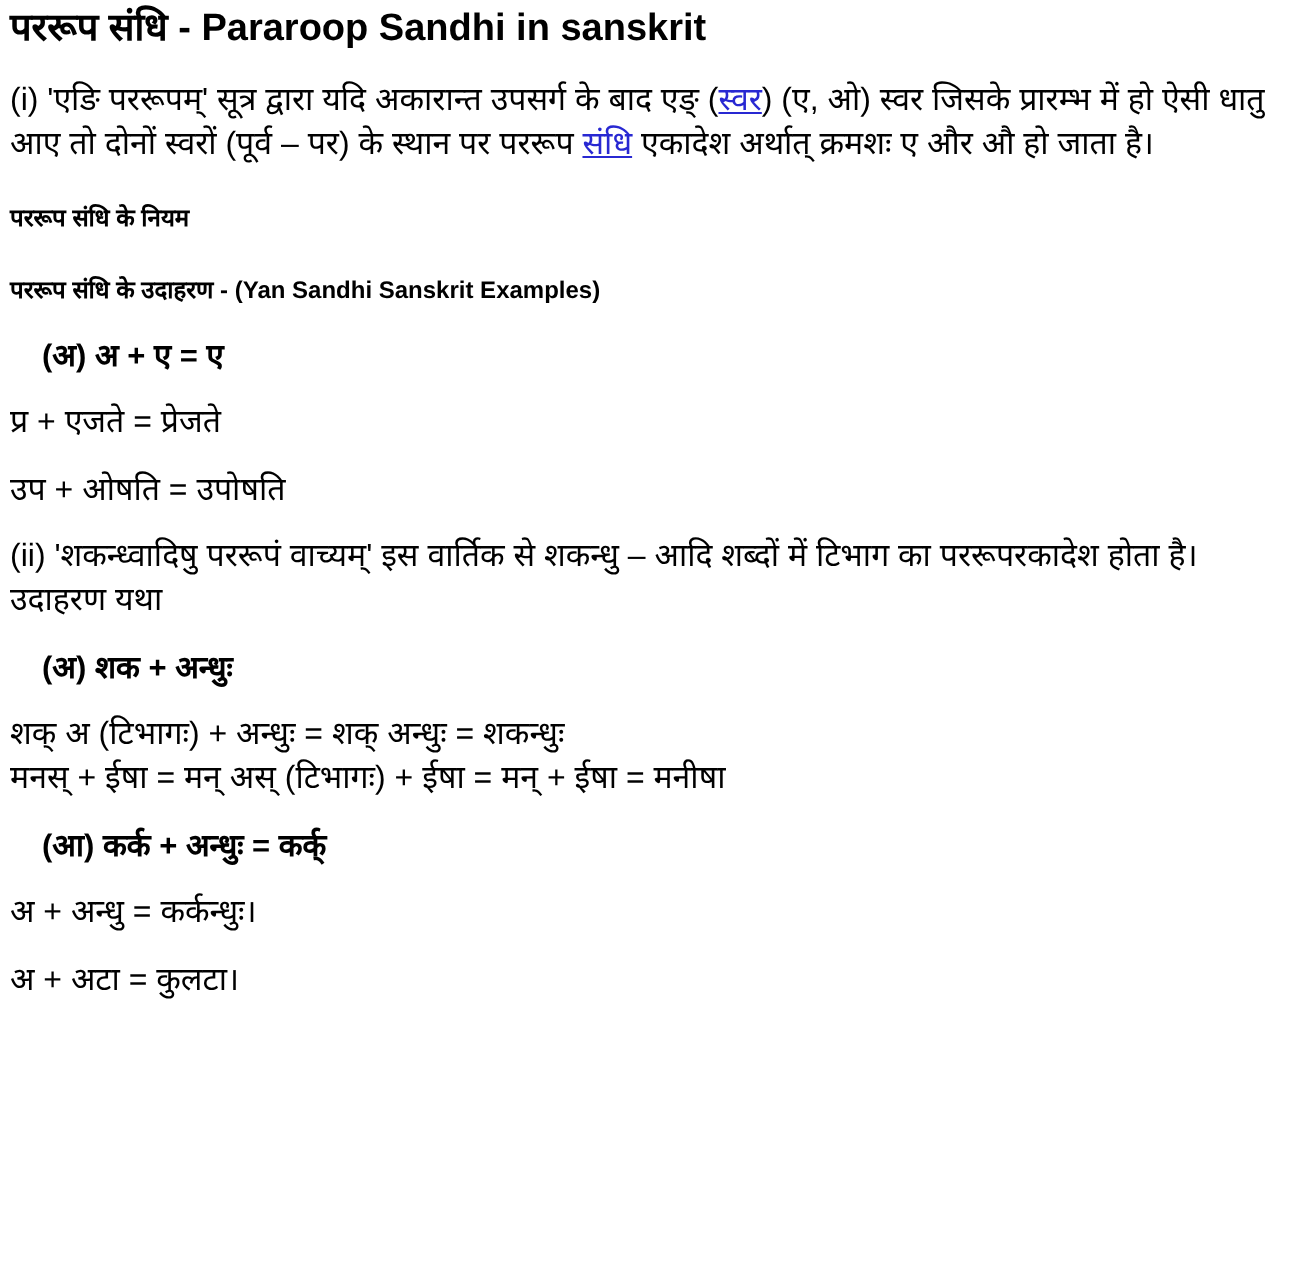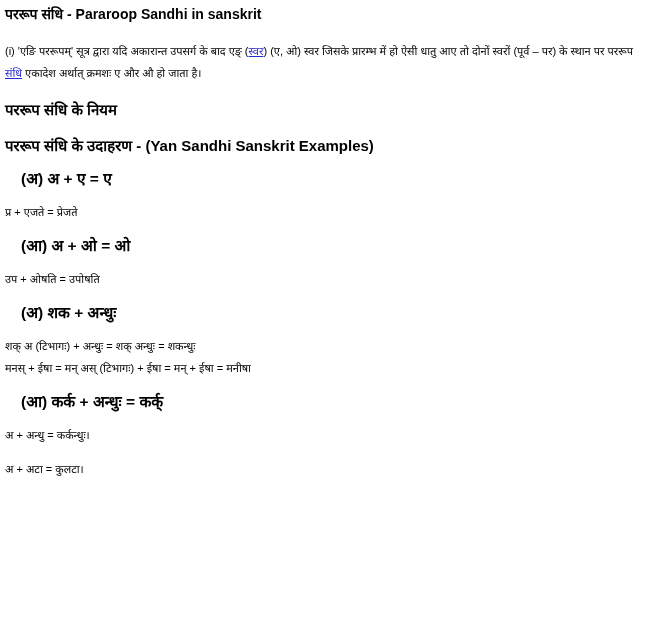--- a/index.html
+++ b/index.html
@@ -11,36 +11,36 @@
     width: 648px;
     height: 644px;
     overflow: hidden;
     font-family: "Liberation Sans", "DejaVu Sans", sans-serif;
     color: #000000;
   }
   .page {
     padding: 2px 8px 0 5px;
   }
   h1.title {
-    font-size: 14px;
+    font-size: 19px;
     line-height: 25px;
     font-weight: bold;
     margin: 0 0 13px 0;
   }
   h2.subheading {
-    font-size: 15px;
+    font-size: 12px;
     line-height: 21px;
     font-weight: bold;
     margin: 15px 0 13px 0;
   }
   h2.subheading.examples {
     margin-bottom: 7px;
   }
   p.body-text {
-    font-size: 11px;
+    font-size: 16px;
     line-height: 22px;
     margin: 11.5px 0;
   }
   p.body-text.bold {
     font-weight: bold;
     font-size: 15.5px;
     margin-left: 16px;
   }
   a.inline-link {
     color: #2828d2;
@@ -60,23 +60,23 @@
 
   <p class="body-text"><span>(i) 'एङि पररूपम्' सूत्र द्वारा यदि अकारान्त उपसर्ग के बाद एङ् (</span><a class="inline-link" href="#" style="color: rgb(40, 40, 210);">स्वर</a><span>) (ए, ओ) स्वर जिसके प्रारम्भ में हो ऐसी धातु आए तो दोनों स्वरों (पूर्व – पर) के स्थान पर पररूप </span><a class="inline-link" href="#" style="color: rgb(40, 40, 210);">संधि</a><span> एकादेश अर्थात् क्रमशः ए और औ हो जाता है।</span></p>
 
   <h2 class="subheading">पररूप संधि के नियम</h2>
 
   <h2 class="subheading examples">पररूप संधि के उदाहरण - (Yan Sandhi Sanskrit Examples)</h2>
 
   <p class="body-text bold">(अ) अ + ए = ए</p>
   <p class="body-text">प्र + एजते = प्रेजते</p>
 
-  <p class="body-text bold">(आ) अ + ओ = ओ</p>
   <p class="body-text">उप + ओषति = उपोषति</p>
 
+  <p class="body-text">(ii) 'शकन्ध्वादिषु पररूपं वाच्यम्' इस वार्तिक से शकन्धु – आदि शब्दों में टिभाग का पररूपरकादेश होता है। उदाहरण यथा</p>
 
   <p class="body-text bold">(अ) शक + अन्धुः</p>
   <p class="body-text">
       <span class="line">शक् अ (टिभागः) + अन्धुः = शक् अन्धुः = शकन्धुः</span>
       <span class="line">मनस् + ईषा = मन् अस् (टिभागः) + ईषा = मन् + ईषा = मनीषा</span>
     </p>
 
   <p class="body-text bold">(आ) कर्क + अन्धुः = कर्क्</p>
   <p class="body-text">अ + अन्धु = कर्कन्धुः।</p>
 

